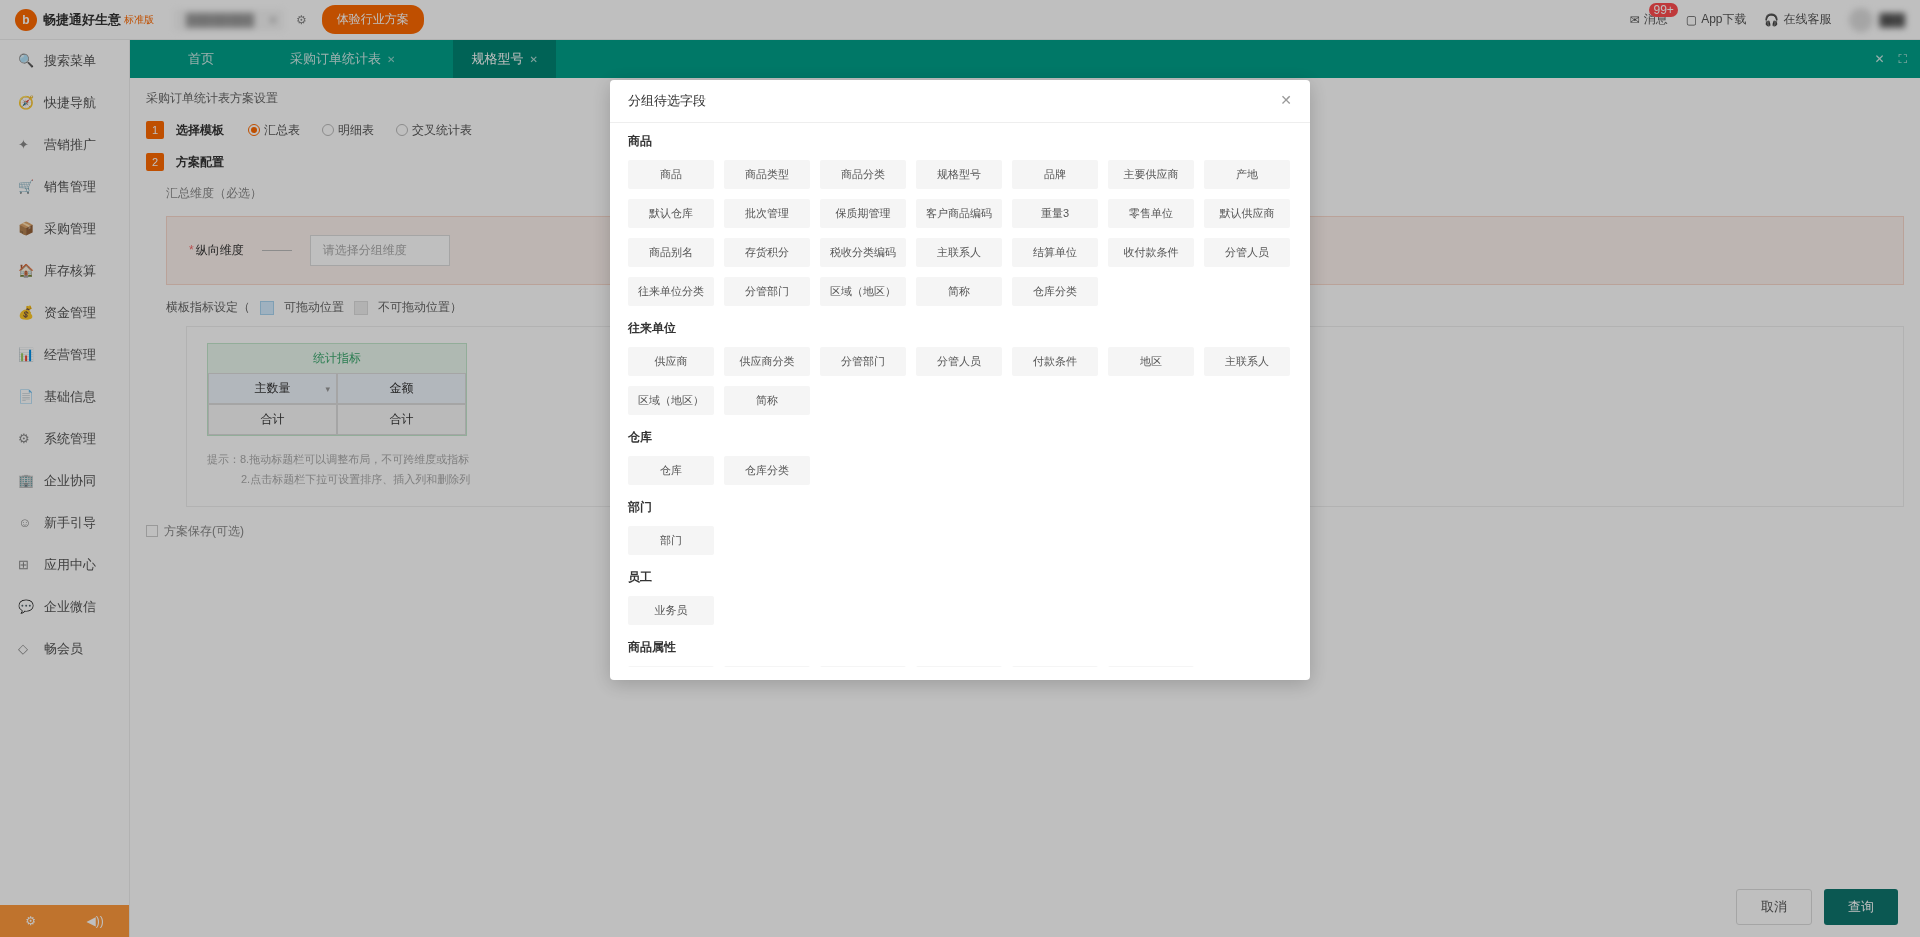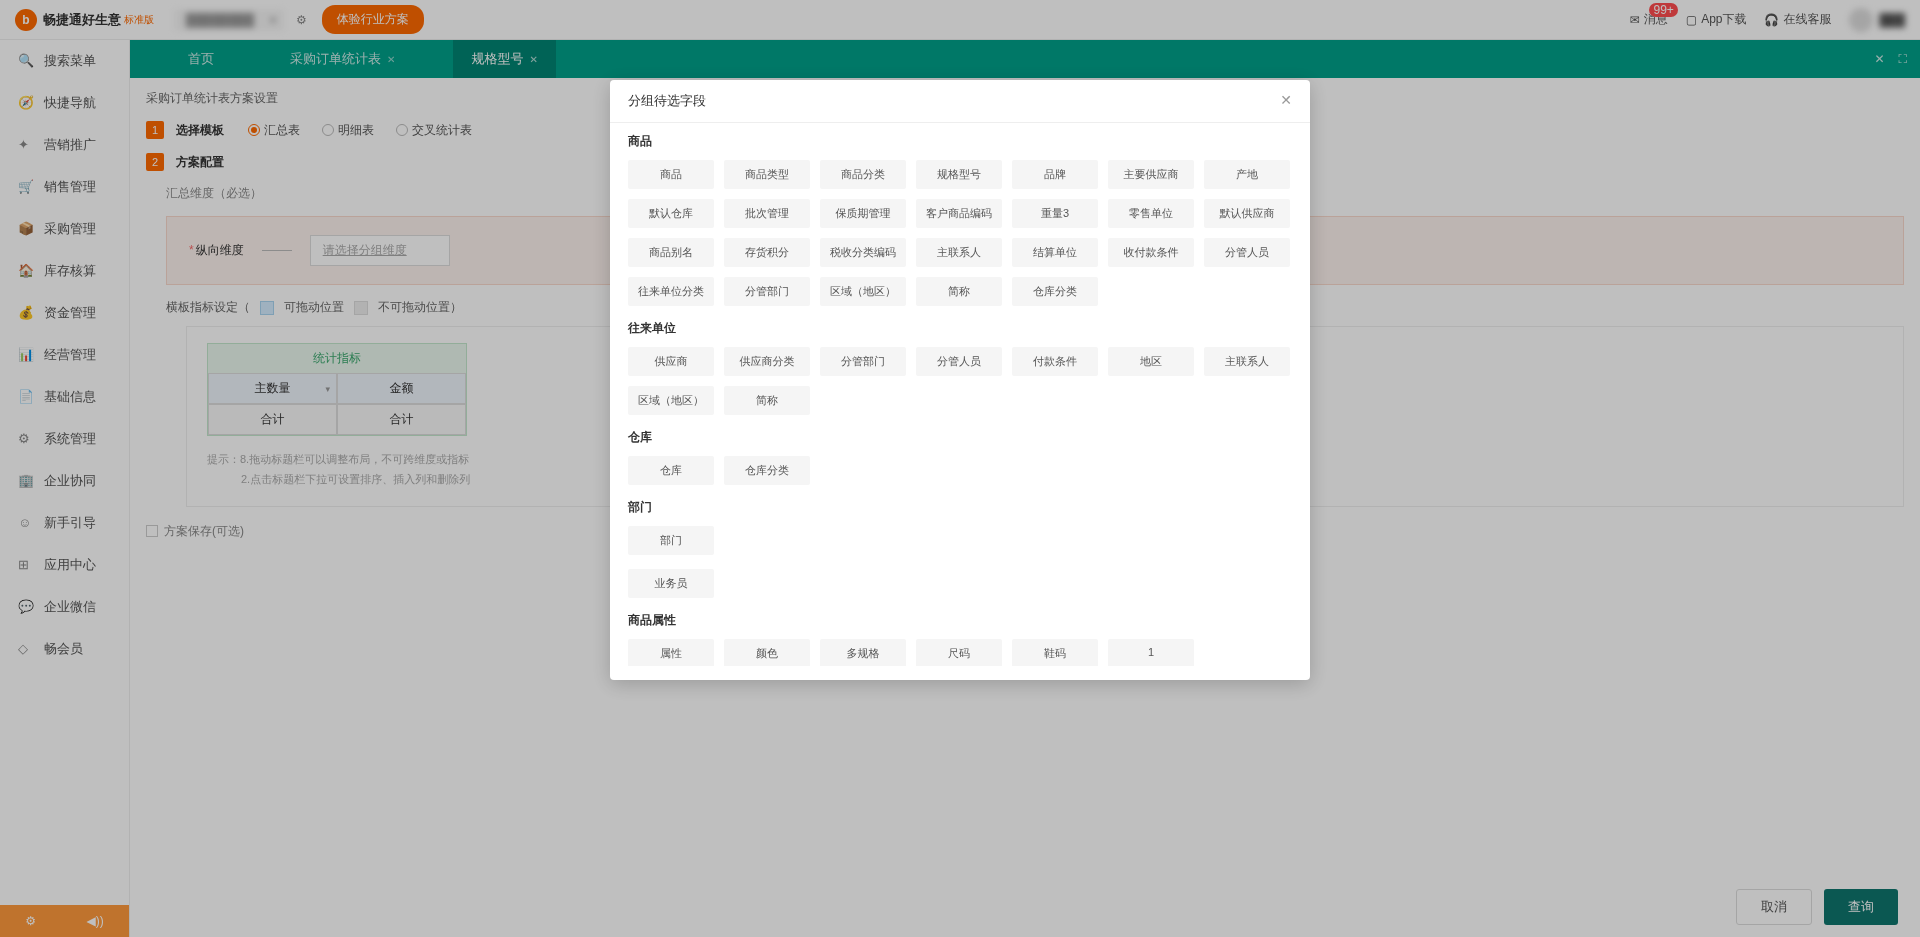--- a/index.html
+++ b/index.html
@@ -45,21 +45,21 @@
 .radio-opt { display: flex; align-items: center; gap: 4px; color: #555; }
 .radio-dot { width: 12px; height: 12px; border: 1px solid #bbb; border-radius: 50%; display: inline-flex; align-items: center; justify-content: center; }
 .radio-dot.on::after { content: ""; width: 6px; height: 6px; background: #ff6a00; border-radius: 50%; }
 .radio-dot.on { border-color: #ff6a00; }
 
 .section-box { border: 1px solid #eee; padding: 16px 20px; margin-left: 20px; margin-bottom: 16px; }
 .sec-title { color: #888; font-size: 12px; margin-bottom: 14px; }
 .dim-row { background: #fdf2ee; border: 1px solid #f9d9cc; padding: 18px 22px; display: flex; align-items: center; gap: 18px; margin-bottom: 14px; }
 .req-star { color: #f56c6c; margin-right: 2px; }
 .dim-line { width: 30px; border-top: 1px solid #bbb; }
-.dim-input { background: #fff; border: 1px solid #ddd; padding: 6px 12px; color: #aaa; min-width: 140px; text-decoration: underline; }
+.dim-input { background: #fff; border: 1px solid #ddd; padding: 6px 12px; color: #aaa; min-width: 140px; }
 
 .indicator-hint { display: flex; align-items: center; gap: 10px; font-size: 12px; color: #666; margin-bottom: 10px; }
 .legend-sq { width: 14px; height: 14px; display: inline-block; }
 .legend-sq.drag { background: #d4ecff; border: 1px solid #a8d4f0; }
 .legend-sq.fixed { background: #eee; border: 1px solid #ddd; }
 
 .table-mini { border: 1px solid #c3e7cc; width: 260px; }
 .tm-head { background: #eaf7ee; color: #3aa76d; text-align: center; padding: 6px; font-size: 12px; }
 .tm-row { display: flex; }
 .tm-cell { flex: 1; border: 1px solid #ddd; text-align: center; padding: 6px; font-size: 12px; background: #f9f9f9; position: relative; }
@@ -358,20 +358,21 @@
             <span class="fg-tag">仓库分类</span>
           </div>
         </div>
         <div class="fg-section">
           <div class="fg-title">部门</div>
           <div class="fg-tags">
             <span class="fg-tag">部门</span>
           </div>
         </div>
         <div class="fg-section">
+          <div class="fg-title">员工</div>
           <div class="fg-tags">
             <span class="fg-tag">业务员</span>
           </div>
         </div>
         <div class="fg-section">
           <div class="fg-title">商品属性</div>
           <div class="fg-tags">
             <span class="fg-tag">属性</span>
             <span class="fg-tag">颜色</span>
             <span class="fg-tag">多规格</span>

